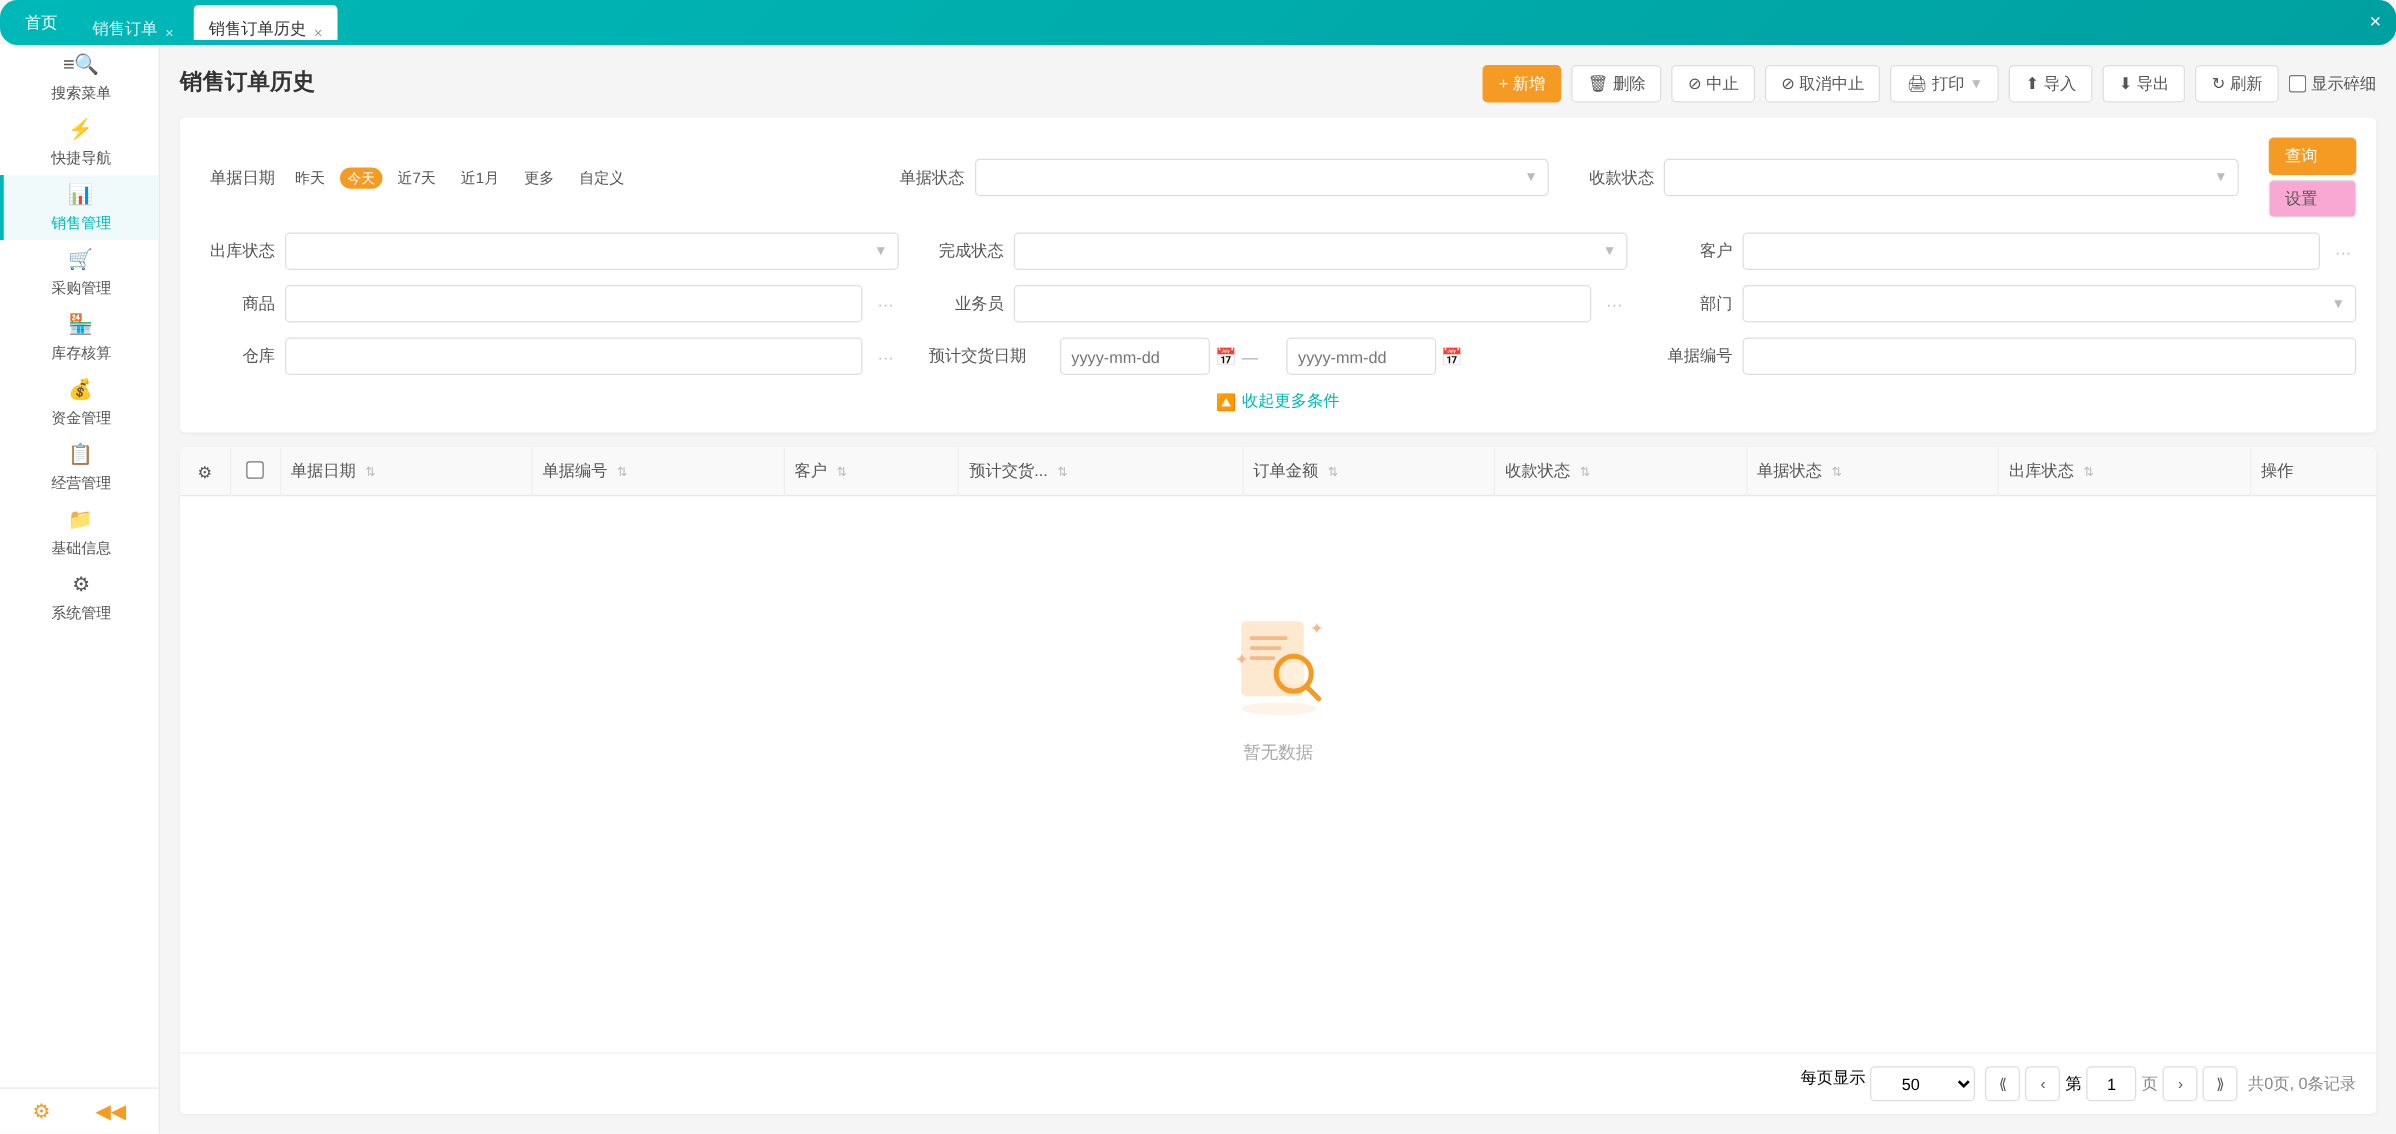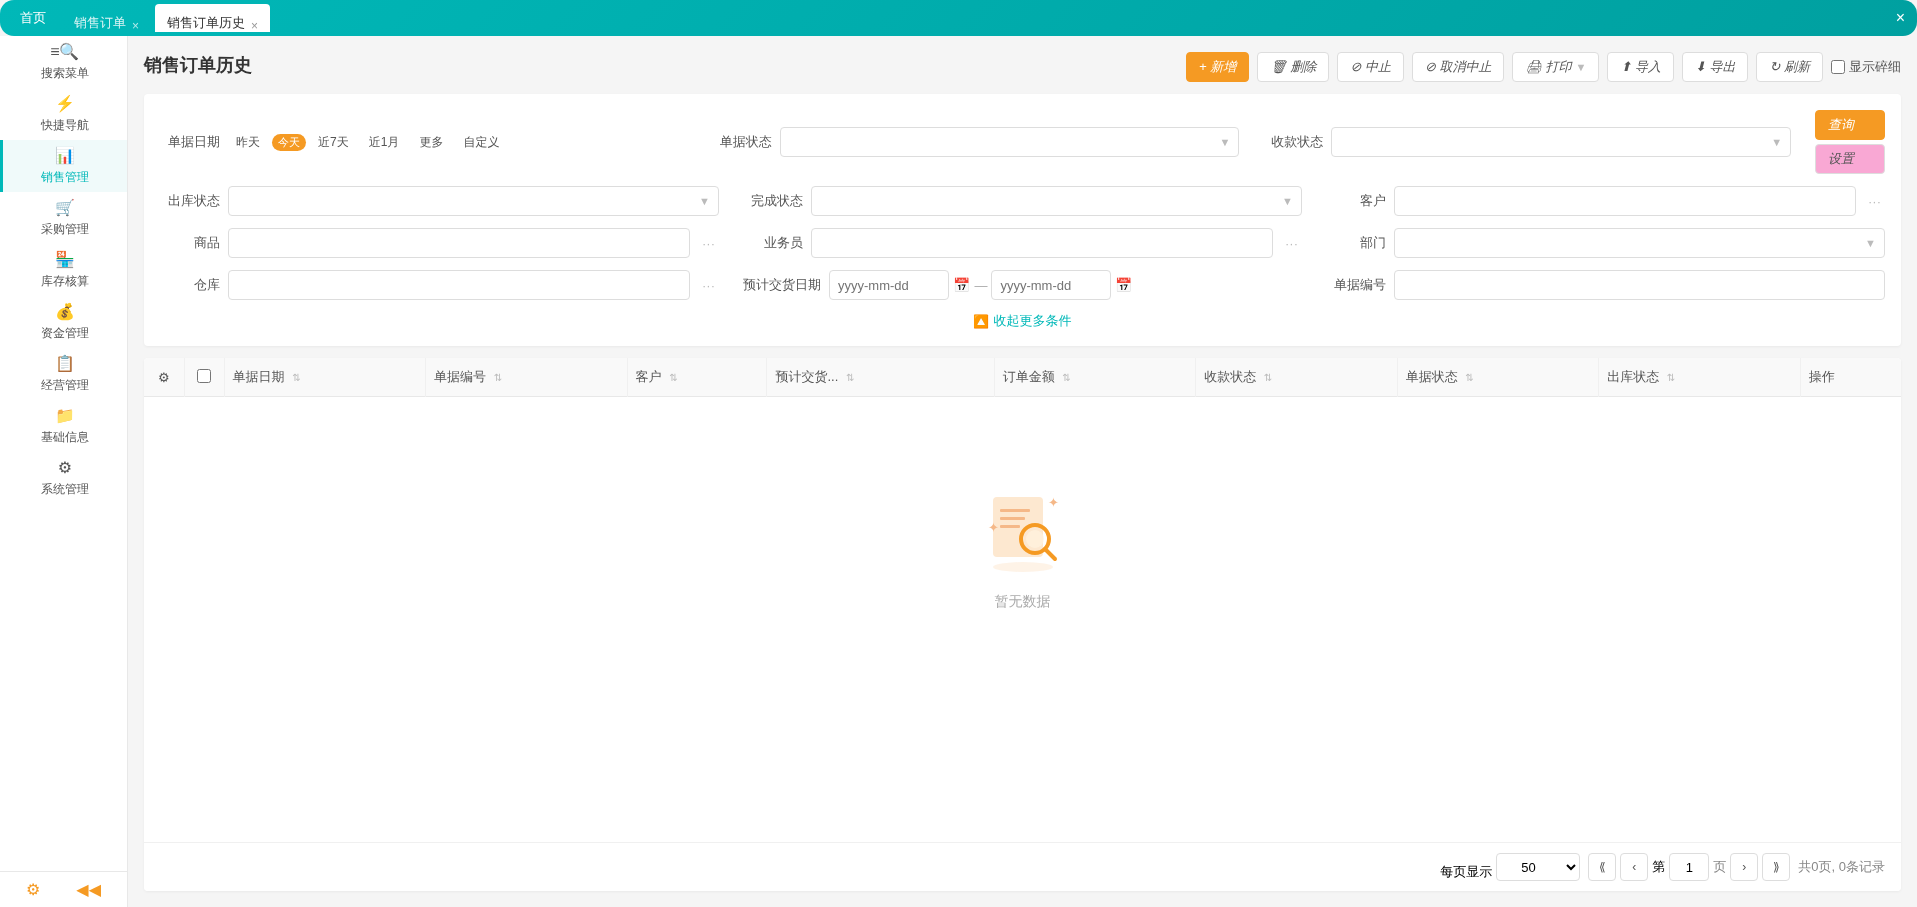--- a/index.html
+++ b/index.html
@@ -145,21 +145,20 @@
       border: 1px solid #ddd;
       border-radius: 4px;
       background: #fff;
       cursor: pointer;
       display: flex;
       align-items: center;
       gap: 4px;
       color: #555;
       font-size: 13px;
       white-space: nowrap;
-      font-style: italic;
     }
     .btn-primary {
       background: #f59a23;
       color: #fff;
       border-color: #f59a23;
     }
     .btn-secondary {
       background: #f9a8d4;
       color: #555;
       border-color: #ddd;
@@ -229,20 +228,21 @@
       flex: 1;
     }
     .date-input {
       height: 30px;
       border: 1px solid #ddd;
       border-radius: 4px;
       padding: 0 8px;
       color: #bbb;
       width: 120px;
       outline: none;
+      margin-left: 19px;
     }
     .cal-icon { color: #ccc; font-size: 14px; cursor: pointer; }
     .date-sep { color: #aaa; }
 
     
     .date-tabs {
       display: flex;
       align-items: center;
       gap: 4px;
     }
@@ -335,21 +335,21 @@
       display: flex;
       align-items: center;
       justify-content: flex-end;
       padding: 10px 16px;
       gap: 8px;
       border-top: 1px solid #f0f0f0;
       background: #fff;
     }
     .page-size-select {
       display: flex;
-      align-items: flex-end;
+      align-items: flex-start;
       gap: 4px;
     }
     .page-nav {
       display: flex;
       align-items: center;
       gap: 4px;
     }
     .page-nav-btn {
       width: 28px;
       height: 28px;

